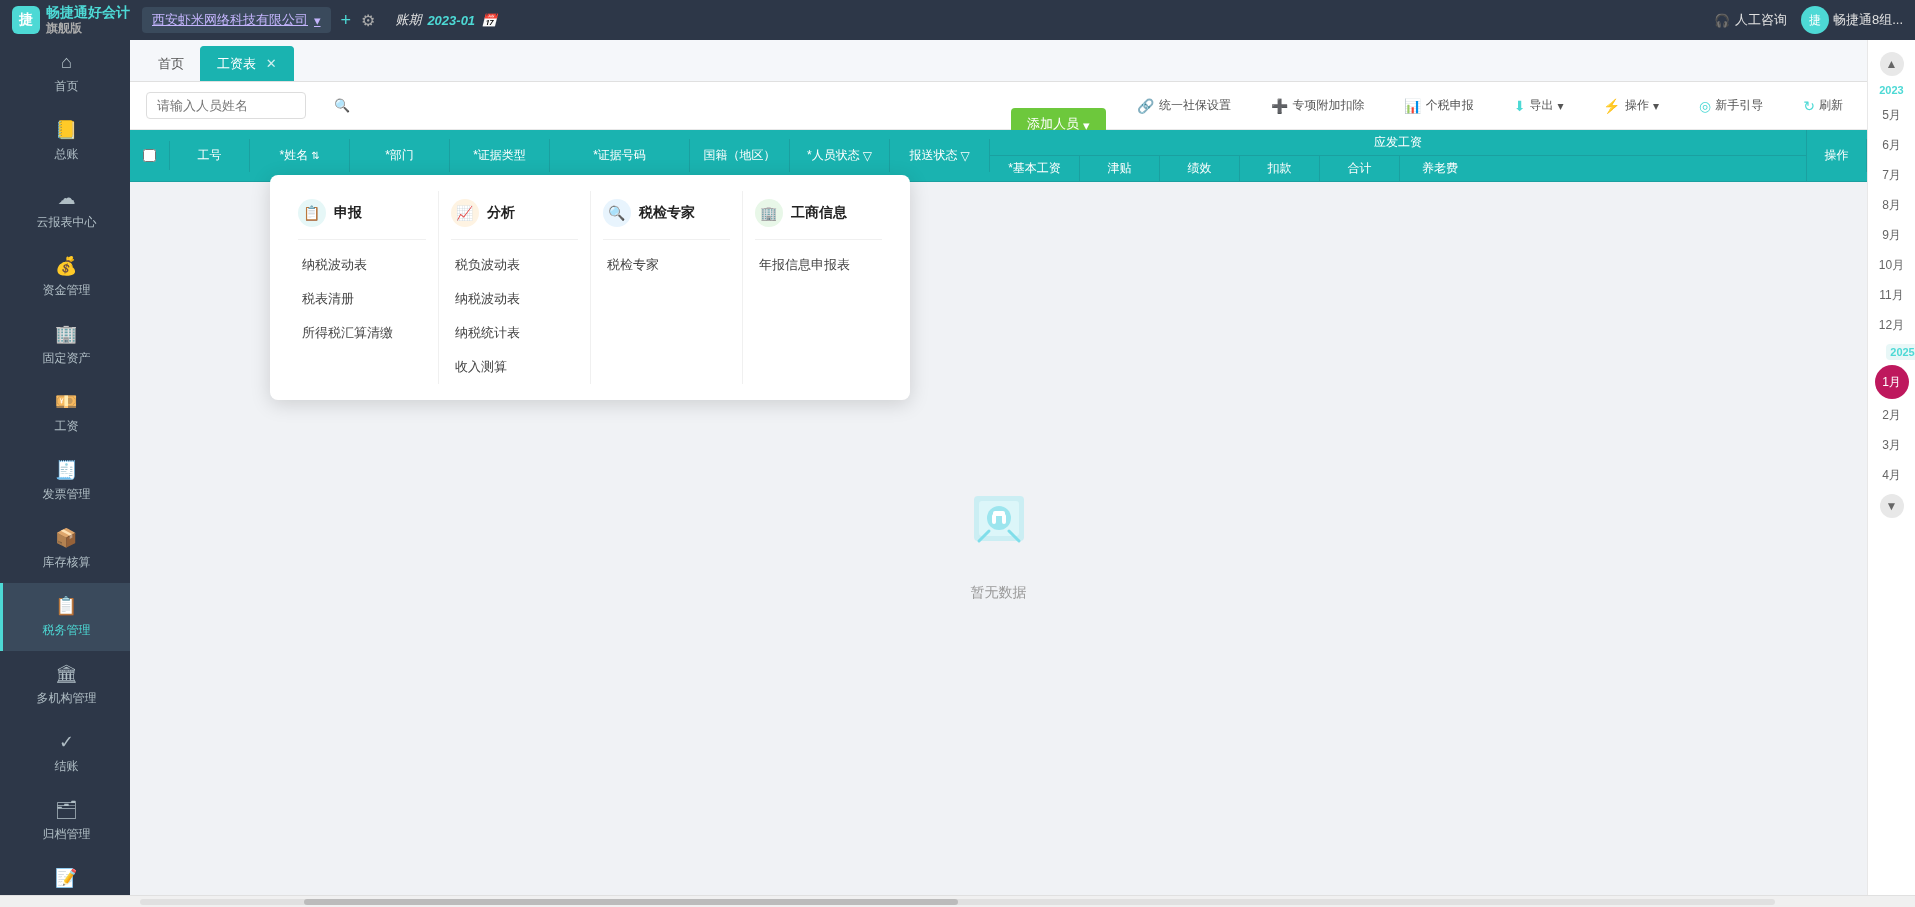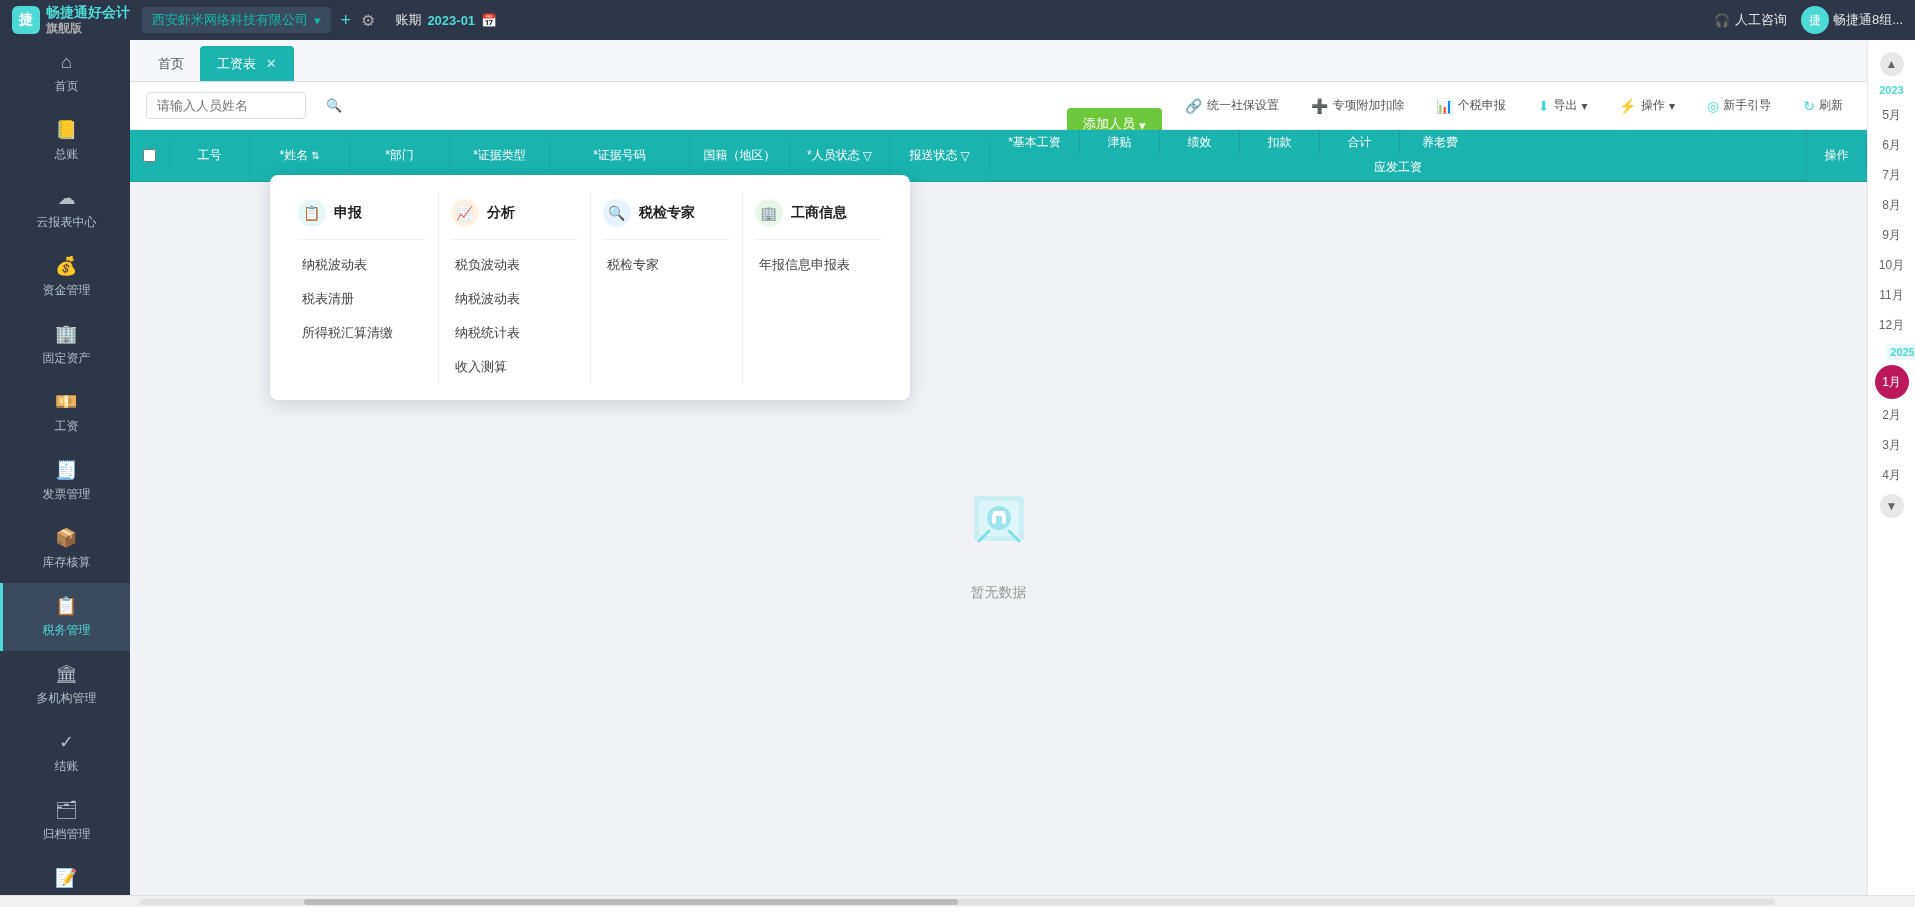--- a/index.html
+++ b/index.html
@@ -15,24 +15,24 @@
       gap: 10px;
       flex-shrink: 0;
     }
     .logo-area {
       display: flex; align-items: center; gap: 6px;
       color: #4dd9d5; font-size: 14px; font-weight: bold; min-width: 120px;
     }
     .logo-icon { width: 28px; height: 28px; background: #4dd9d5; border-radius: 6px; display: flex; align-items: center; justify-content: center; color: #fff; font-size: 14px; }
     .logo-subtitle { font-size: 12px; color: #aaa; display: block; margin-top: -2px; }
     .company-selector {
-      display: flex; align-items: center; gap: 6px; color: #14b8a6; font-size: 13px;
-      background: #3a4a5c; border-radius: 4px; padding: 4px 10px; cursor: pointer;
-    }
-    .period-area { display: flex; align-items: center; gap: 6px; color: #e0e0e0; font-size: 13px; margin-left: 10px; }
+      display: flex; align-items: center; gap: 6px; color: #c4b5fd; font-size: 13px;
+      background: #3a4a5c; border-radius: 4px; padding: 4px 10px; cursor: pointer; text-decoration: underline;
+    }
+    .period-area { display: flex; align-items: center; gap: 6px; color: #e0e0e0; font-size: 13px; margin-left: 10px; font-style: italic; }
     .period-icon { color: #4dd9d5; }
     .header-right { margin-left: auto; display: flex; align-items: center; gap: 14px; color: #e0e0e0; font-size: 13px; }
     .header-btn { display: flex; align-items: center; gap: 4px; cursor: pointer; }
     .avatar { width: 28px; height: 28px; border-radius: 50%; background: #4dd9d5; display: flex; align-items: center; justify-content: center; color: #fff; font-size: 12px; }
 
     
     .main-layout { display: flex; flex: 1; overflow: hidden; }
 
     
     .sidebar {
@@ -63,21 +63,21 @@
       padding: 8px 16px; border-radius: 4px 4px 0 0; cursor: pointer; font-size: 13px;
       color: #666; background: #e8ecf0; border: 1px solid #ddd; border-bottom: none;
     }
     .tab-item.active { background: #1ab3b0; color: #fff; border-color: #1ab3b0; }
     .tab-close { margin-left: 6px; cursor: pointer; opacity: 0.8; }
     .tab-home { background: transparent; border: none; color: #555; font-size: 13px; padding: 8px 12px; }
 
     
     .toolbar {
       height: 48px; background: #fff; border-bottom: 1px solid #e8e8e8;
-      display: flex; align-items: center; padding: 0 16px; gap: 16px; flex-shrink: 0;
+      display: flex; align-items: center; padding: 0 16px; gap: 24px; flex-shrink: 0;
     }
     .search-input {
       border: 1px solid #ddd; border-radius: 4px; padding: 5px 10px; font-size: 13px;
       width: 160px; outline: none; color: #999;
     }
     .search-icon { color: #999; margin-left: 4px; }
     .add-btn {
       background: #6dc83c; color: #fff; border: none; border-radius: 4px;
       padding: 7px 16px; font-size: 13px; cursor: pointer; display: flex; align-items: flex-end; gap: 4px;
       margin-left: auto;
@@ -318,29 +318,29 @@
       <div class="th-cell th-status">
         <span>*人员状态</span>
         <span>▽</span>
       </div>
       <div class="th-cell th-report">
         <span>报送状态</span>
         <span>▽</span>
       </div>
 
       <div style="display:flex;flex-direction:column;flex:1;border-right:1px solid #1aa0a0;">
+        <div style="text-align:center;padding:4px;border-bottom:1px solid #1aa0a0;font-size:12px;">应发工资</div>
         <div style="display:flex;">
           <div style="width:90px;text-align:center;padding:4px 6px;border-right:1px solid #1aa0a0;font-size:12px;">*基本工资</div>
           <div style="width:80px;text-align:center;padding:4px 6px;border-right:1px solid #1aa0a0;font-size:12px;">津贴</div>
           <div style="width:80px;text-align:center;padding:4px 6px;border-right:1px solid #1aa0a0;font-size:12px;">绩效</div>
           <div style="width:80px;text-align:center;padding:4px 6px;border-right:1px solid #1aa0a0;font-size:12px;">扣款</div>
           <div style="width:80px;text-align:center;padding:4px 6px;border-right:1px solid #1aa0a0;font-size:12px;">合计</div>
           <div style="width:80px;text-align:center;padding:4px 6px;font-size:12px;">养老费</div>
         </div>
-        <div style="text-align:center;padding:4px;border-bottom:1px solid #1aa0a0;font-size:12px;">应发工资</div>
       </div>
       <div class="th-cell th-op">
         <span>操作</span>
       </div>
     </div>
 
     <div class="empty-state">
       <svg class="empty-icon" viewBox="0 0 80 80" xmlns="http://www.w3.org/2000/svg">
         <rect x="15" y="20" width="50" height="45" rx="4" fill="#b2ebf2" opacity="0.6"></rect>
         <rect x="20" y="25" width="40" height="35" rx="3" fill="#e0f7fa" opacity="0.8"></rect>

